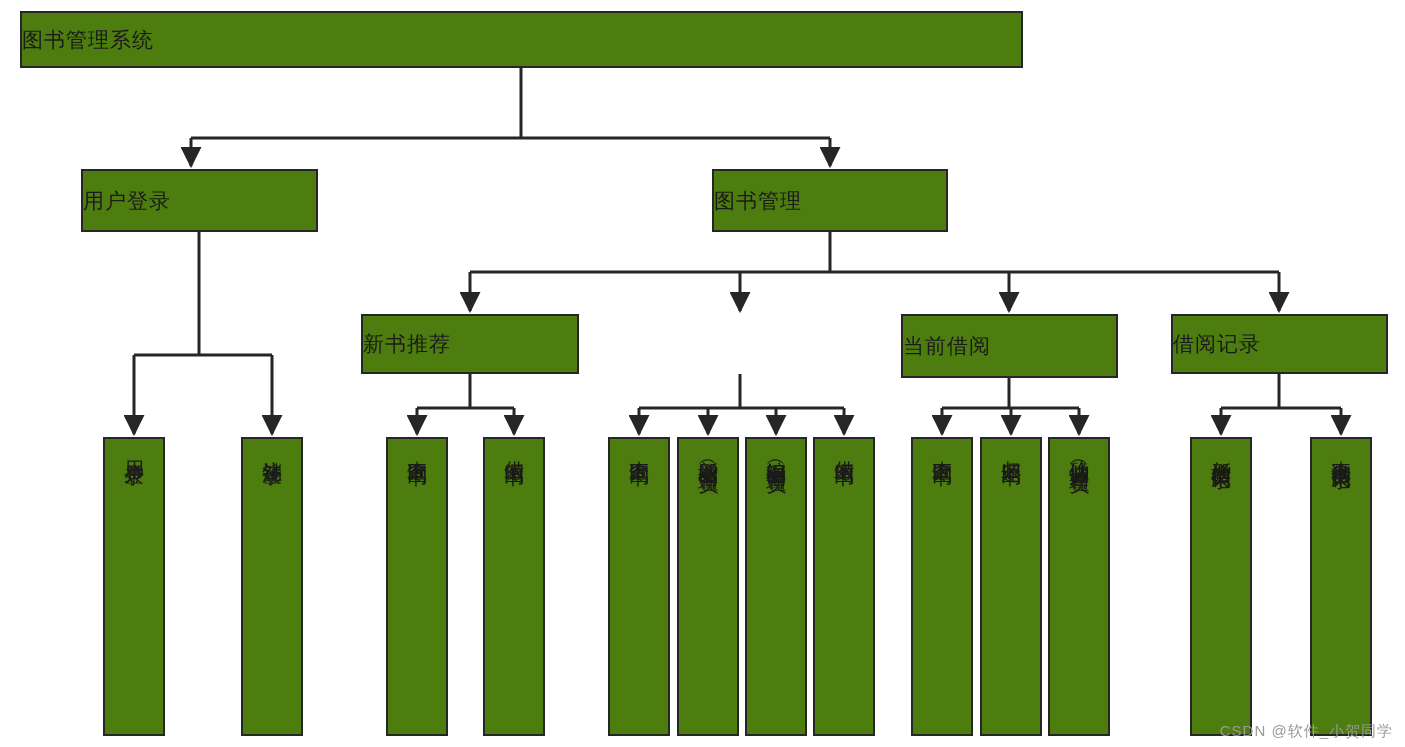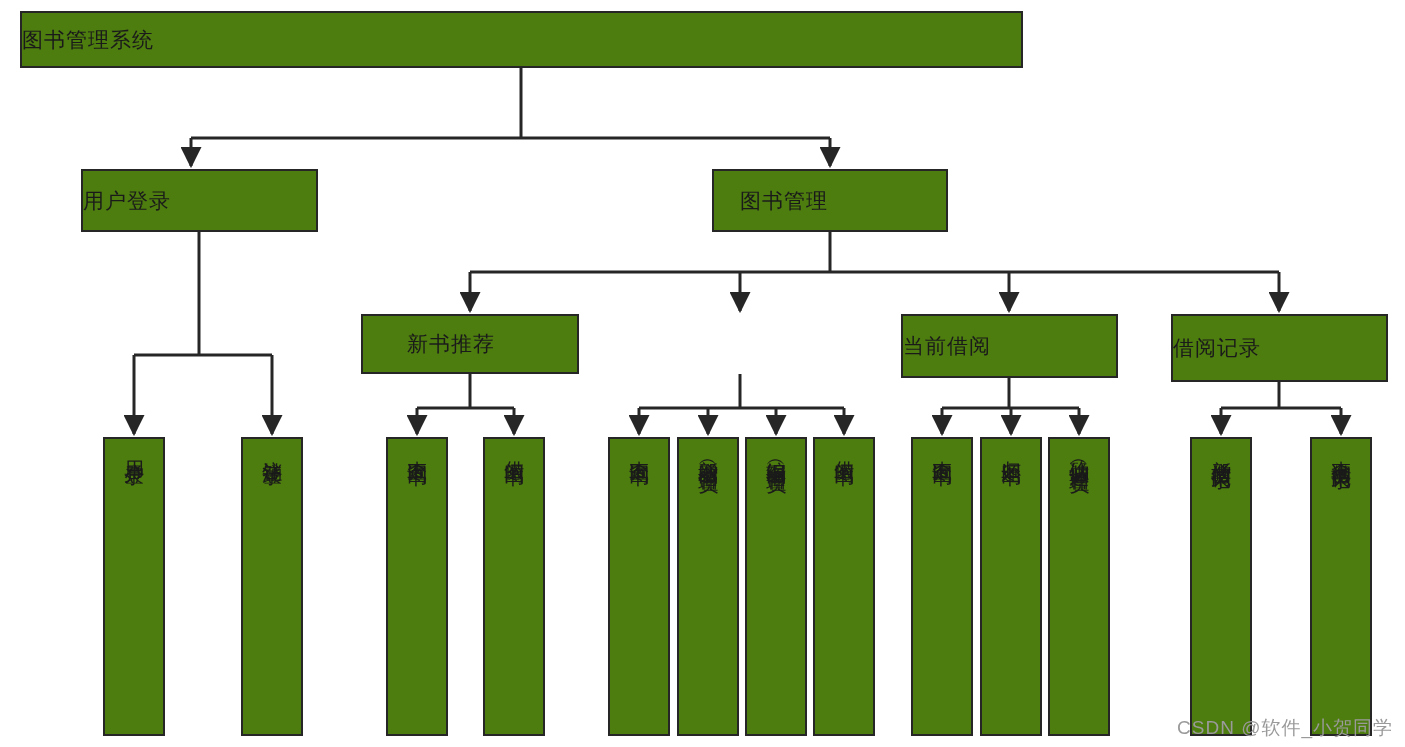--- a/index.html
+++ b/index.html
@@ -51,21 +51,21 @@
   .node.vertical .vlabel {
     writing-mode: vertical-rl;
     text-orientation: upright;
     text-align: center;
     white-space: nowrap;
   }
   .watermark {
     position: absolute;
     right: 12px;
     bottom: 6px;
-    font-size: 19px;
+    font-size: 15px;
     color: #9a9a9a;
     letter-spacing: 1px;
     z-index: 5;
     white-space: nowrap;
   }
 </style>
 </head>
 <body>
 
 <div id="canvas">
@@ -120,31 +120,31 @@
     </g>
   </svg>
 
   <div class="node horizontal" id="node-root" style="left: 20px; top: 11px; width: 1003px; height: 57px;">
     <span>图书管理系统</span>
   </div>
 
   <div class="node horizontal" id="node-l2-0" style="left: 81px; top: 169px; width: 237px; height: 63px;">
     <span>用户登录</span>
   </div>
-  <div class="node horizontal" id="node-l2-1" style="left: 712px; top: 169px; width: 236px; height: 63px; padding-left: 26px;">
+  <div class="node horizontal" id="node-l2-1" style="left: 712px; top: 169px; width: 236px; height: 63px;">
     <span>图书管理</span>
   </div>
 
-  <div class="node horizontal" id="node-l3-0" style="left: 361px; top: 314px; width: 218px; height: 60px; padding-left: 44px;">
+  <div class="node horizontal" id="node-l3-0" style="left: 361px; top: 314px; width: 218px; height: 60px;">
     <span>新书推荐</span>
   </div>
   <div class="node horizontal" id="node-l3-2" style="left: 901px; top: 314px; width: 217px; height: 64px;">
     <span>当前借阅</span>
   </div>
-  <div class="node horizontal" id="node-l3-3" style="left: 1171px; top: 314px; width: 217px; height: 68px;">
+  <div class="node horizontal" id="node-l3-3" style="left: 1171px; top: 314px; width: 217px; height: 60px;">
     <span>借阅记录</span>
   </div>
 
   <div class="node vertical" id="node-leaf-0" style="left: 103px; top: 437px; width: 62px; height: 299px;">
     <span class="vlabel">用户登录</span>
   </div>
   <div class="node vertical" id="node-leaf-1" style="left: 241px; top: 437px; width: 62px; height: 299px;">
     <span class="vlabel">注销登录</span>
   </div>
   <div class="node vertical" id="node-leaf-2" style="left: 386px; top: 437px; width: 62px; height: 299px;">

